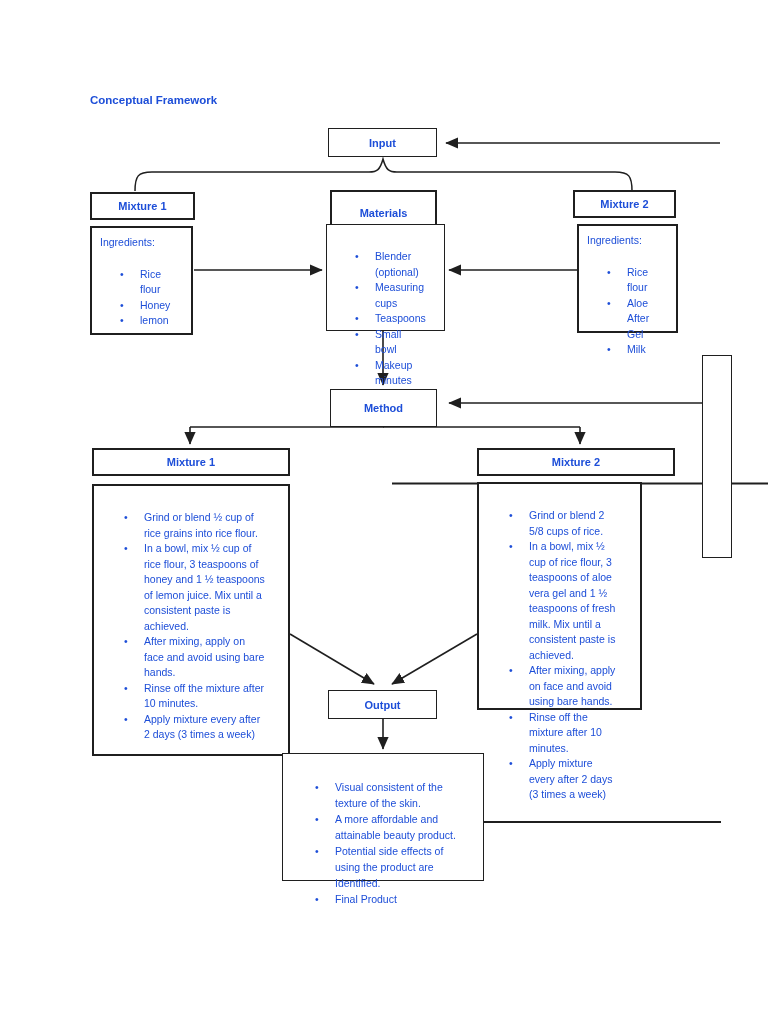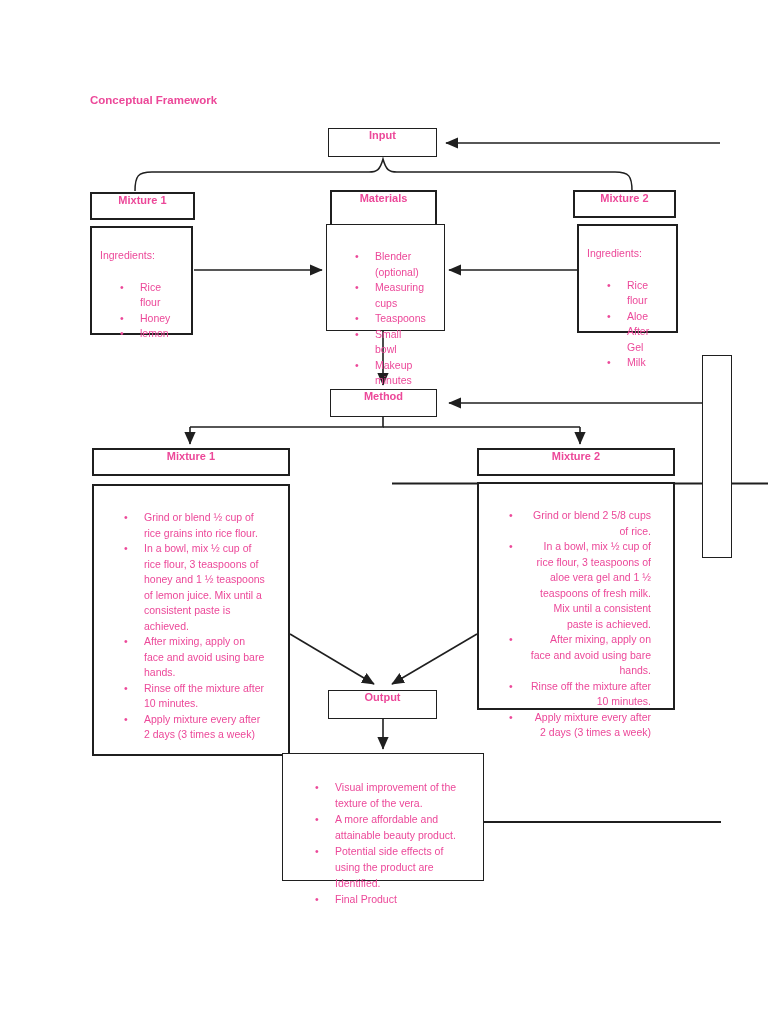--- a/index.html
+++ b/index.html
@@ -1,30 +1,30 @@
 <!DOCTYPE html>
 <html><head>
 <meta charset="utf-8">
 <style>
   html,body{margin:0;padding:0;background:#e8e8e8;}
   #page{
     position:relative;width:768px;height:1024px;background:#ffffff;
-    font-family:"Liberation Sans",sans-serif;color:#ec4899;overflow:hidden;
+    font-family:"Liberation Sans",sans-serif;color:#1d4ed8;overflow:hidden;
   }
   #connectors{position:absolute;left:0;top:0;z-index:1;}
   .box{
     position:absolute;z-index:2;background:#ffffff;border:2px solid #1f1f1f;
     box-sizing:border-box;
   }
   .hdr{
-    display:flex;justify-content:center;
+    display:flex;align-items:center;justify-content:center;
     font-weight:bold;font-size:11px;
   }
   .thin{border-width:1.5px;}
-  .listbox{font-size:10.5px;line-height:15.5px;padding:18px 4px 4px 6px;}
+  .listbox{font-size:10.5px;line-height:15.5px;padding:5px 4px 4px 6px;}
   .listbox .heading{margin:2px 0 14px 2px;}
   ul.blist{list-style:none;margin:16px;padding:0;}
   ul.blist li{position:relative;padding-left:26px;}
   ul.blist li::before{content:"\2022";position:absolute;left:6px;top:0;}
   .title{
     position:absolute;left:90px;top:94px;font-weight:bold;font-size:11.5px;z-index:2;
   }
   .tallrect{
     position:absolute;left:702px;top:355px;width:30px;height:203px;
     background:#ffffff;border:1.5px solid #1f1f1f;box-sizing:border-box;z-index:2;
@@ -107,58 +107,58 @@
 
   <div class="box listbox" style="left:577px;top:224px;width:101px;height:109px;">
     <div class="heading">Ingredients:</div>
     <ul class="blist">
       <li>Rice flour</li>
       <li>Aloe After Gel</li>
       <li>Milk</li>
     </ul>
   </div>
 
-  <div class="box hdr thin" style="left:330px;top:389px;width:107px;height:28px;">
+  <div class="box hdr thin" style="left:330px;top:389px;width:107px;height:38px;">
     <span>Method</span>
   </div>
 
   <div class="box hdr" style="left:92px;top:448px;width:198px;height:28px;">
     <span>Mixture 1</span>
   </div>
   <div class="box hdr" style="left:477px;top:448px;width:198px;height:28px;">
     <span>Mixture 2</span>
   </div>
 
   <div class="box listbox" style="left:92px;top:484px;width:198px;height:272px;padding:8px 6px 4px 8px;">
     <ul class="blist">
       <li>Grind or blend ½ cup of rice grains into rice flour.</li>
       <li>In a bowl, mix ½ cup of rice flour, 3 teaspoons of honey and 1 ½ teaspoons of lemon juice. Mix until a consistent paste is achieved.</li>
       <li>After mixing, apply on face and avoid using bare hands.</li>
       <li>Rinse off the mixture after 10 minutes.</li>
       <li>Apply mixture every after 2 days (3 times a week)</li>
     </ul>
   </div>
 
-  <div class="box listbox" style="left:477px;top:482px;width:198px;height:228px;padding:8px 6px 4px 8px;text-align:right;">
+  <div class="box listbox" style="left:477px;top:482px;width:165px;height:228px;padding:8px 6px 4px 8px;">
     <ul class="blist">
       <li>Grind or blend 2 5/8 cups of rice.</li>
       <li>In a bowl, mix ½ cup of rice flour, 3 teaspoons of aloe vera gel and 1 ½ teaspoons of fresh milk. Mix until a consistent paste is achieved.</li>
       <li>After mixing, apply on face and avoid using bare hands.</li>
       <li>Rinse off the mixture after 10 minutes.</li>
       <li>Apply mixture every after 2 days (3 times a week)</li>
     </ul>
   </div>
 
   <div class="box hdr thin" style="left:328px;top:690px;width:109px;height:29px;">
     <span>Output</span>
   </div>
 
   <div class="box listbox thin" style="left:282px;top:753px;width:202px;height:128px;padding:9px 6px 4px 10px;line-height:16px;">
     <ul class="blist">
-      <li>Visual improvement of the texture of the vera.</li>
+      <li>Visual consistent of the texture of the skin.</li>
       <li>A more affordable and attainable beauty product.</li>
       <li>Potential side effects of using the product are Identified.</li>
       <li>Final Product</li>
     </ul>
   </div>
 
   <div class="tallrect"></div>
 
 </div>
 

